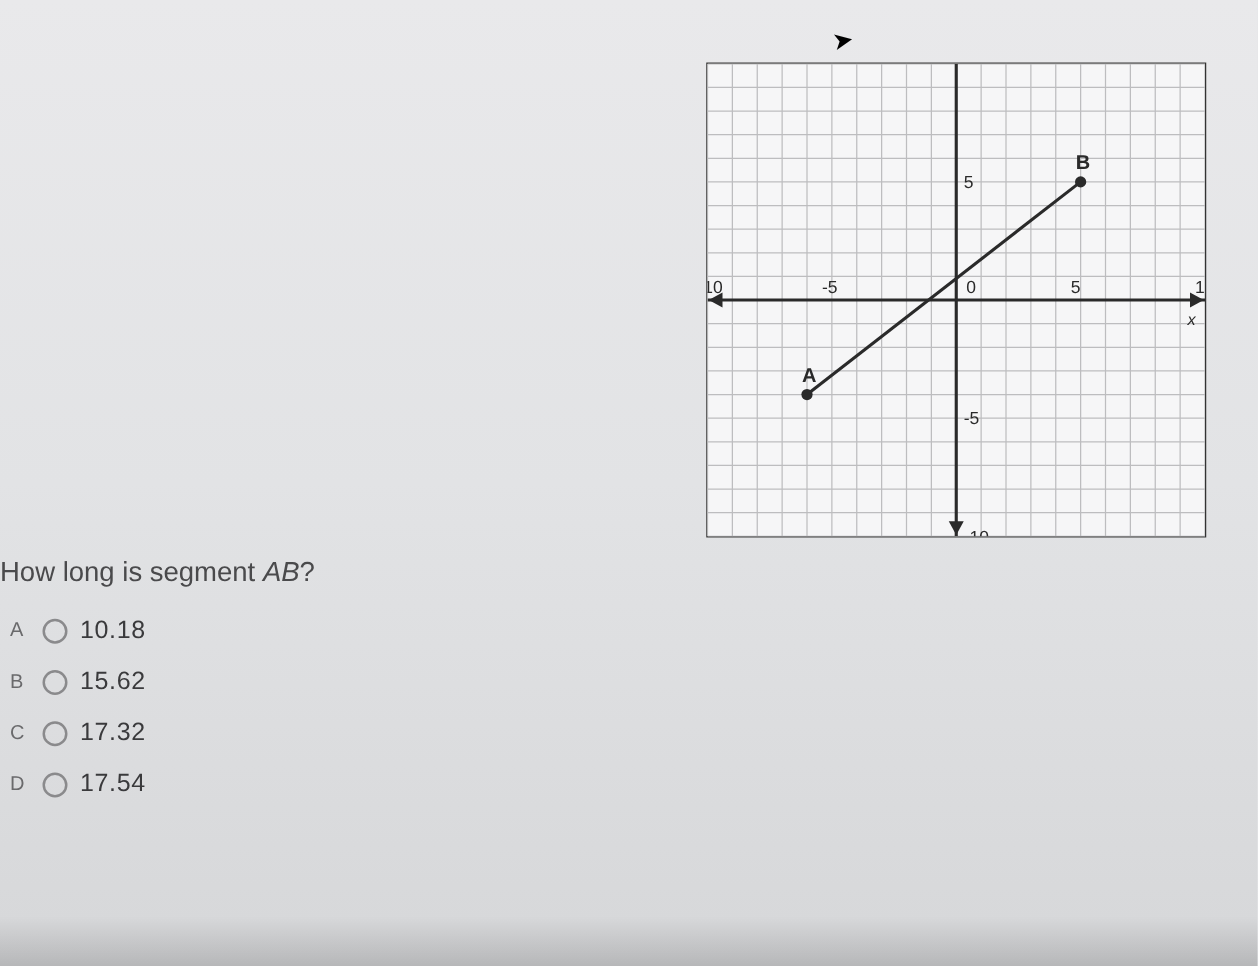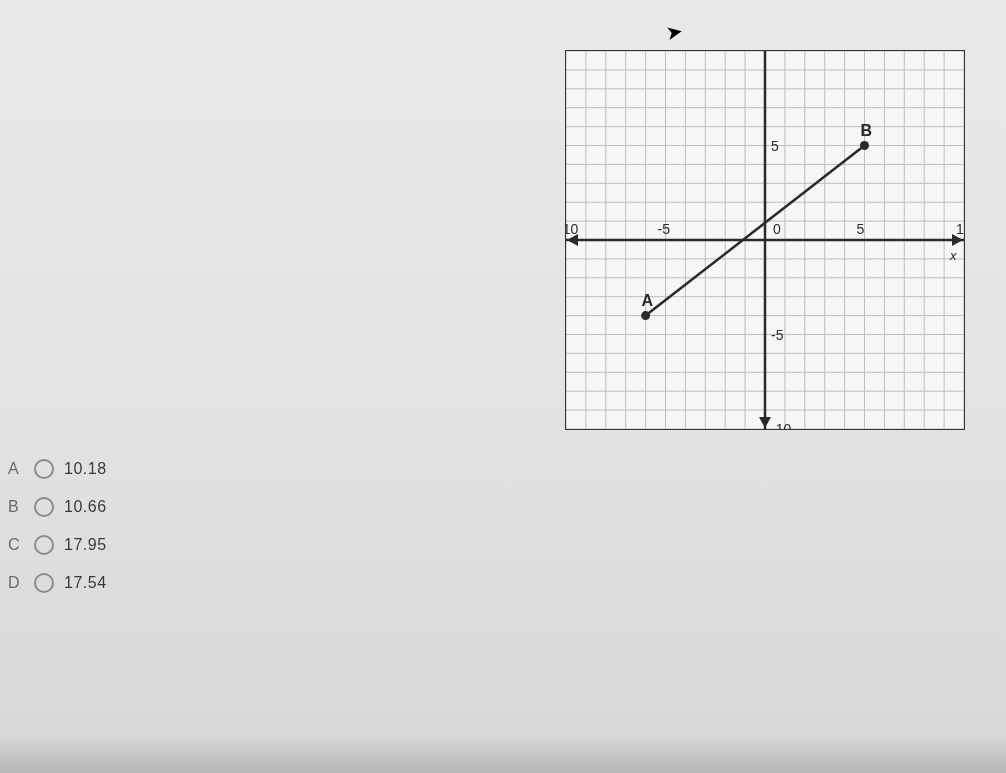--- a/index.html
+++ b/index.html
@@ -66,21 +66,21 @@
   .choice .radio {
     width: 20px;
     height: 20px;
     border: 2px solid #8a8a8c;
     border-radius: 50%;
     margin-right: 10px;
     box-sizing: border-box;
     background: transparent;
   }
   .choice .val {
-    font-size: 16px;
+    font-size: 20px;
     color: #3a3a3c;
     letter-spacing: .5px;
   }
   .bottom-shade {
     position:absolute;
     bottom:0; left:0; right:0;
     height: 40px;
     background: linear-gradient(180deg, rgba(0,0,0,0) 0%, rgba(0,0,0,.15) 100%);
   }
 </style>
@@ -152,35 +152,38 @@
         <text x="384" y="209" font-size="13" font-family="Arial" font-style="italic" fill="#2a2a2a">x</text>
         <line x1="79.60000000000001" y1="264.59999999999997" x2="298.5" y2="94.5" stroke="#2a2a2a" stroke-width="2.5"></line>
         <circle cx="79.60000000000001" cy="264.59999999999997" r="4.5" fill="#2a2a2a"></circle>
         <text x="75.60000000000001" y="254.59999999999997" font-size="16" font-family="Arial" font-weight="bold" fill="#2a2a2a">A</text>
         <circle cx="298.5" cy="94.5" r="4.5" fill="#2a2a2a"></circle>
         <text x="294.5" y="84.5" font-size="16" font-family="Arial" font-weight="bold" fill="#2a2a2a">B</text>
       </svg>
   </div>
 
   <div class="question-area">
+    <p class="question">
+      <span>How long is segment </span><i>AB</i><span>?</span>
+    </p>
 
     <div class="choice">
       <span class="letter">A</span>
       <span class="radio"></span>
       <span class="val">10.18</span>
     </div>
     <div class="choice">
       <span class="letter">B</span>
       <span class="radio"></span>
-      <span class="val">10.66</span>
+      <span class="val">15.62</span>
     </div>
     <div class="choice">
       <span class="letter">C</span>
       <span class="radio"></span>
-      <span class="val">17.95</span>
+      <span class="val">17.32</span>
     </div>
     <div class="choice">
       <span class="letter">D</span>
       <span class="radio"></span>
       <span class="val">17.54</span>
     </div>
   </div>
 
   <div class="bottom-shade"></div>
 </div>

